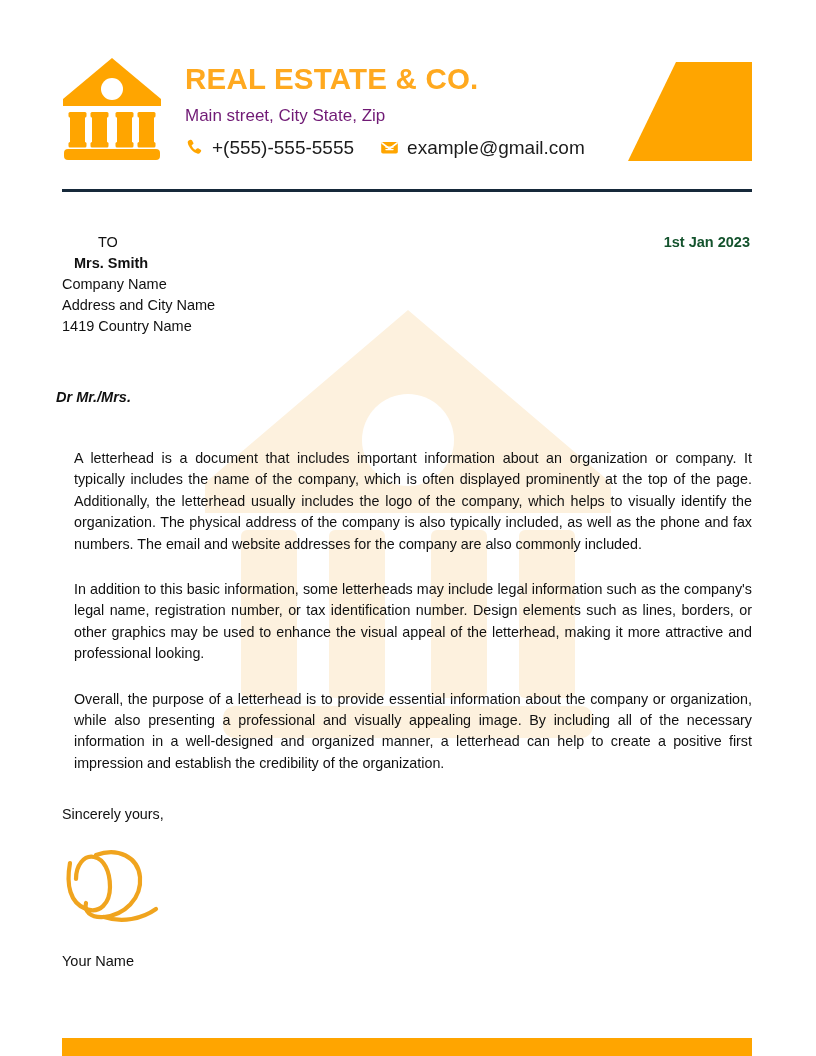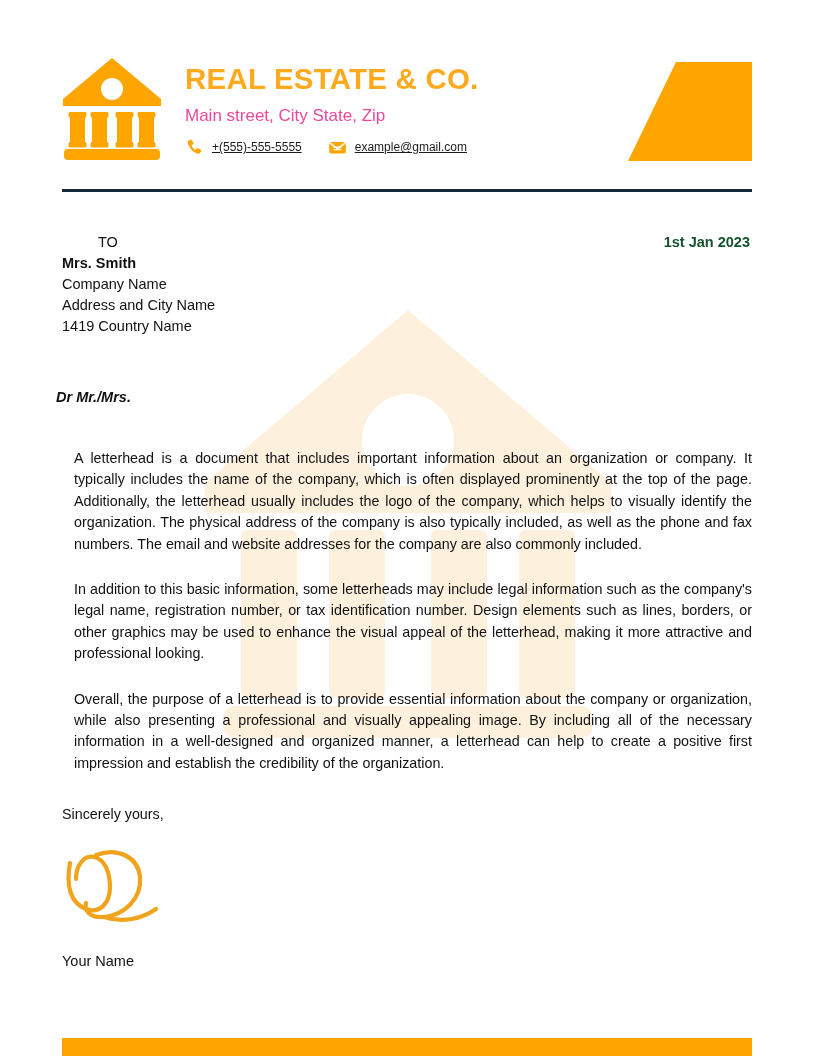--- a/index.html
+++ b/index.html
@@ -60,21 +60,21 @@
     font-size: 29.5px;
     font-weight: bold;
     letter-spacing: 0.2px;
     color: #FFA91F;
     line-height: 1.18;
     margin: 0;
     white-space: nowrap;
   }
   .brand-address {
     font-size: 17px;
-    color: #ec4899;
+    color: #701a75;
     margin-top: 8px;
     line-height: 1.3;
     white-space: nowrap;
   }
   .contact-row {
     display: flex;
     align-items: center;
     margin-top: 11px;
     gap: 0;
   }
@@ -85,24 +85,23 @@
   }
   .contact-item + .contact-item { margin-left: 26px; }
   .contact-ic {
     width: 19px;
     height: 19px;
     display: inline-block;
     margin-right: 8px;
     flex: 0 0 auto;
   }
   .contact-txt {
-    font-size: 12px;
+    font-size: 19px;
     color: #1c1c1c;
     line-height: 1;
-    text-decoration: underline;
   }
 
   .corner-shape {
     position: absolute;
     left: 628px;
     top: 62px;
     width: 124px;
     height: 99px;
   }
 
@@ -134,20 +133,21 @@
     font-size: 14.5px;
     line-height: 21px;
     color: #111;
     margin-left: 36px;
   }
   .addr-name {
     font-size: 14.5px;
     line-height: 21px;
     font-weight: bold;
     color: #111;
+    margin-left: 12px;
   }
   .addr-line {
     font-size: 14.5px;
     line-height: 21px;
     color: #111;
   }
 
   .date {
     position: absolute;
     right: 66px;

